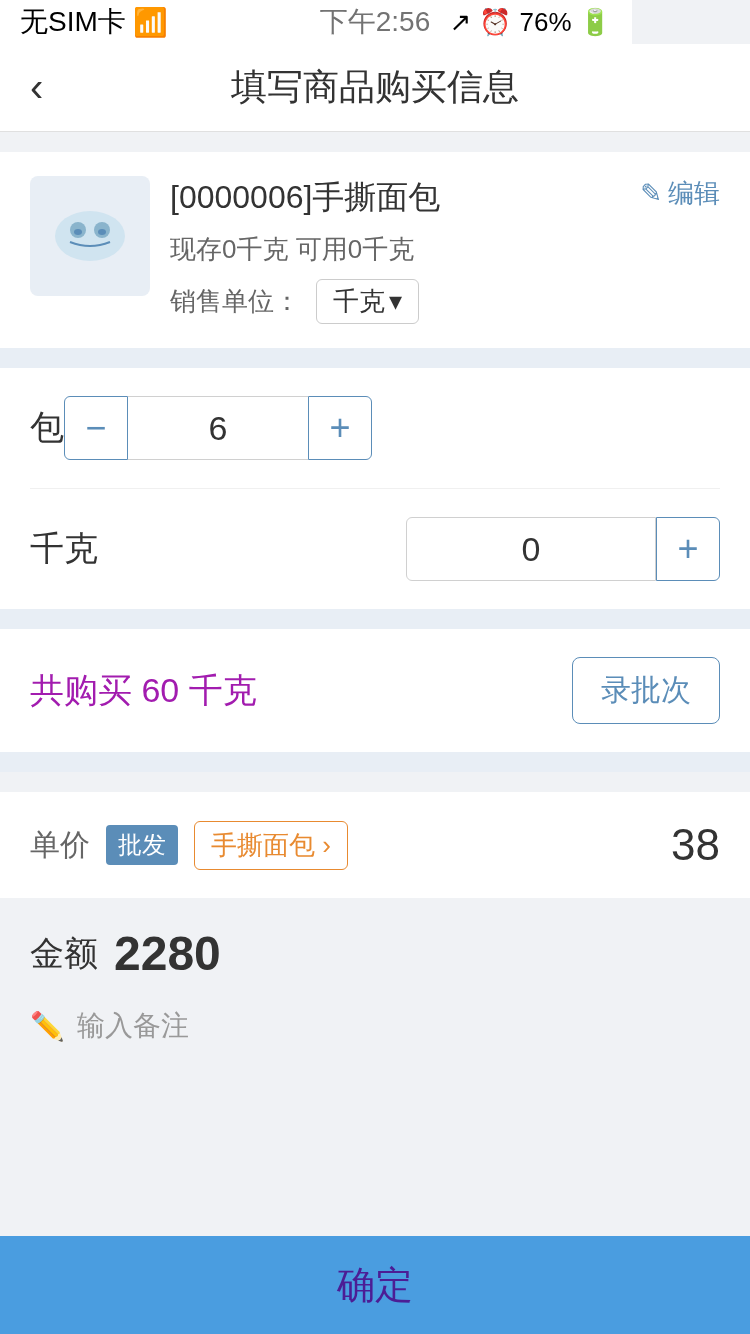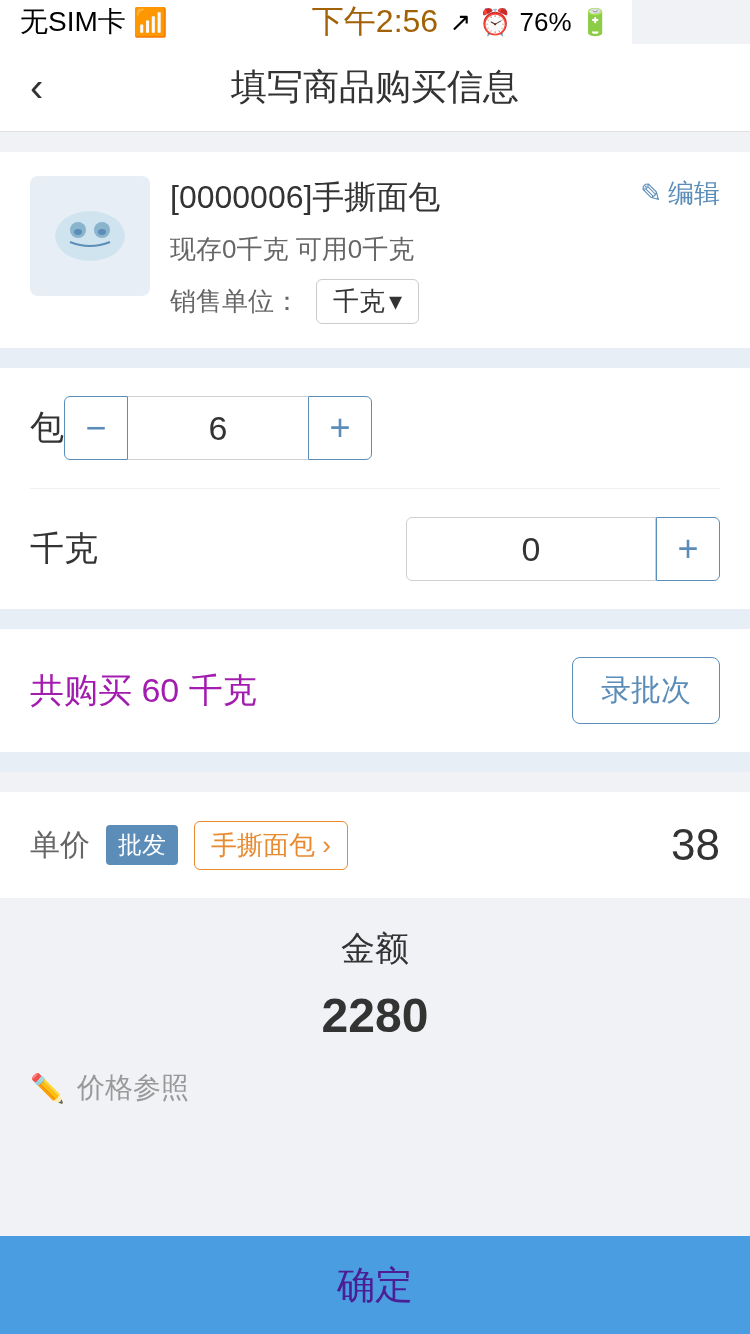--- a/index.html
+++ b/index.html
@@ -25,23 +25,23 @@
       font-size: 28px;
     }
     .status-left {
       display: flex;
       align-items: center;
       gap: 8px;
       font-size: 28px;
       color: #000;
     }
     .status-center {
-      font-size: 32px;
+      font-size: 28px;
       font-weight: 500;
-      color: #a16207;
+      color: #737373;
       position: absolute;
       left: 50%;
       transform: translateX(-50%);
     }
     .status-right {
       display: flex;
       align-items: center;
       gap: 8px;
       font-size: 26px;
       color: #000;
@@ -282,21 +282,20 @@
     
     .amount-section {
       background: #f0f2f5;
       padding: 28px 30px 0 30px;
     }
     .amount-row {
       display: flex;
       align-items: center;
       gap: 16px;
       margin-bottom: 16px;
-      flex-direction: column;
     }
     .amount-label {
       font-size: 34px;
       color: #333;
     }
     .amount-value {
       font-size: 48px;
       font-weight: 600;
       color: #333;
     }
@@ -428,19 +427,19 @@
   <span class="price-value">38</span>
 </div>
 
 <div class="amount-section">
   <div class="amount-row">
     <span class="amount-label">金额</span>
     <span class="amount-value">2280</span>
   </div>
   <div class="note-row">
     <span class="note-icon">✏️</span>
-    <span class="note-text">价格参照</span>
+    <span class="note-text">输入备注</span>
   </div>
 </div>
 
 <div class="bottom-area"></div>
 
 <button class="confirm-btn">确定</button>
 
 </body></html>

